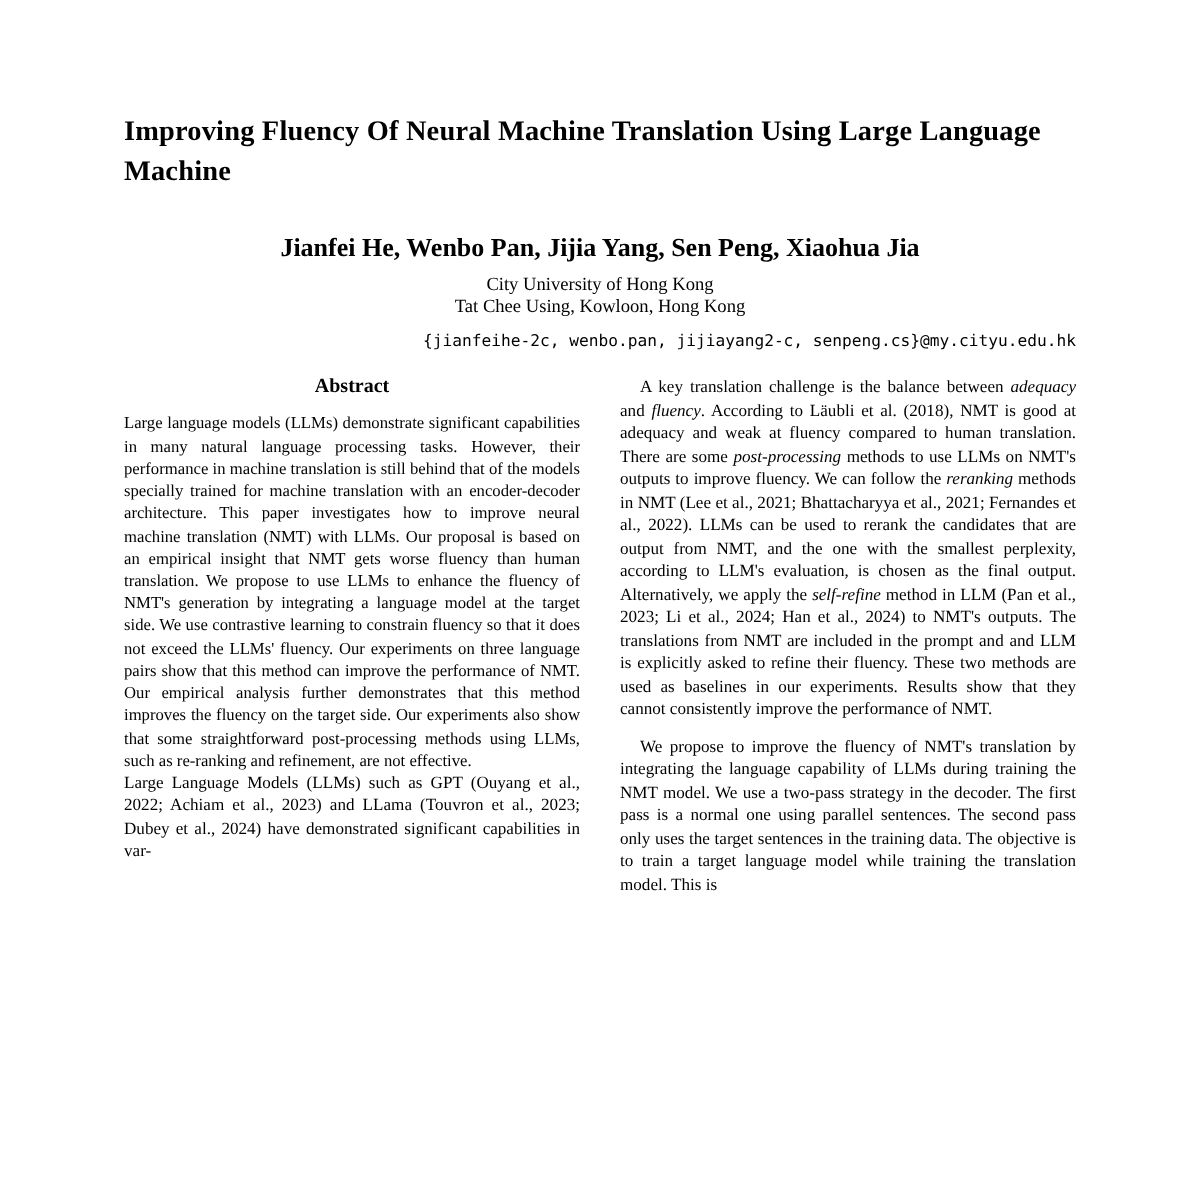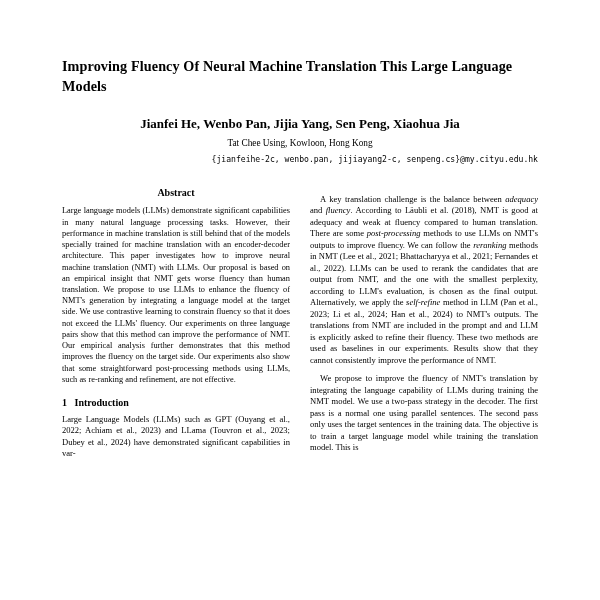--- a/index.html
+++ b/index.html
@@ -48,22 +48,21 @@
   .email {
     text-align: right;
     font-family: "DejaVu Sans Mono", monospace;
     font-size: 8.1px;
     line-height: 1.5;
     margin: 0;
   }
   .columns {
     display: flex;
     gap: 20px;
-    margin-top: 22px;
-    align-items: center;
+    margin-top: 12px;
   }
   .col {
     width: 228px;
   }
   .section-head {
     font-size: 10px;
     font-weight: bold;
     text-align: center;
     margin: 0 0 7px 0;
   }
@@ -89,35 +88,33 @@
     text-align: justify;
     margin: 0;
   }
   em { font-style: italic; }
 </style>
 </head>
 <body>
 
 <div class="page">
 
-  <div class="title">Improving Fluency Of Neural Machine Translation This Large Language Models</div>
+  <div class="title">Improving Fluency Of Neural Machine Translation Using Large Language Machine</div>
 
   <div class="authors">Jianfei He, Wenbo Pan, Jijia Yang, Sen Peng, Xiaohua Jia</div>
+  <div class="affil">City University of Hong Kong</div>
   <div class="affil2">Tat Chee Using, Kowloon, Hong Kong</div>
   <div class="email">{jianfeihe-2c, wenbo.pan, jijiayang2-c, senpeng.cs}@my.cityu.edu.hk</div>
 
   <div class="columns">
 
     <div class="col">
       <div class="section-head">Abstract</div>
       <p class="abstract-body">Large language models (LLMs) demonstrate significant capabilities in many natural language processing tasks. However, their performance in machine translation is still behind that of the models specially trained for machine translation with an encoder-decoder architecture. This paper investigates how to improve neural machine translation (NMT) with LLMs. Our proposal is based on an empirical insight that NMT gets worse fluency than human translation. We propose to use LLMs to enhance the fluency of NMT's generation by integrating a language model at the target side. We use contrastive learning to constrain fluency so that it does not exceed the LLMs' fluency. Our experiments on three language pairs show that this method can improve the performance of NMT. Our empirical analysis further demonstrates that this method improves the fluency on the target side. Our experiments also show that some straightforward post-processing methods using LLMs, such as re-ranking and refinement, are not effective.</p>
 
-      <div class="section-head-left">
-        <span>1</span>&nbsp;&nbsp;&nbsp;<span>Introduction</span>
-      </div>
       <p class="body">Large Language Models (LLMs) such as GPT (Ouyang et al., 2022; Achiam et al., 2023) and LLama (Touvron et al., 2023; Dubey et al., 2024) have demonstrated significant capabilities in var-</p>
     </div>
 
     <div class="col">
       <p class="body indent">A key translation challenge is the balance between <em>adequacy</em> and <em>fluency</em>. According to Läubli et al. (2018), NMT is good at adequacy and weak at fluency compared to human translation. There are some <em>post-processing</em> methods to use LLMs on NMT's outputs to improve fluency. We can follow the <em>reranking</em> methods in NMT (Lee et al., 2021; Bhattacharyya et al., 2021; Fernandes et al., 2022). LLMs can be used to rerank the candidates that are output from NMT, and the one with the smallest perplexity, according to LLM's evaluation, is chosen as the final output. Alternatively, we apply the <em>self-refine</em> method in LLM (Pan et al., 2023; Li et al., 2024; Han et al., 2024) to NMT's outputs. The translations from NMT are included in the prompt and and LLM is explicitly asked to refine their fluency. These two methods are used as baselines in our experiments. Results show that they cannot consistently improve the performance of NMT.</p>
       <p class="body indent">We propose to improve the fluency of NMT's translation by integrating the language capability of LLMs during training the NMT model. We use a two-pass strategy in the decoder. The first pass is a normal one using parallel sentences. The second pass only uses the target sentences in the training data. The objective is to train a target language model while training the translation model. This is</p>
     </div>
 
   </div>
 </div>

